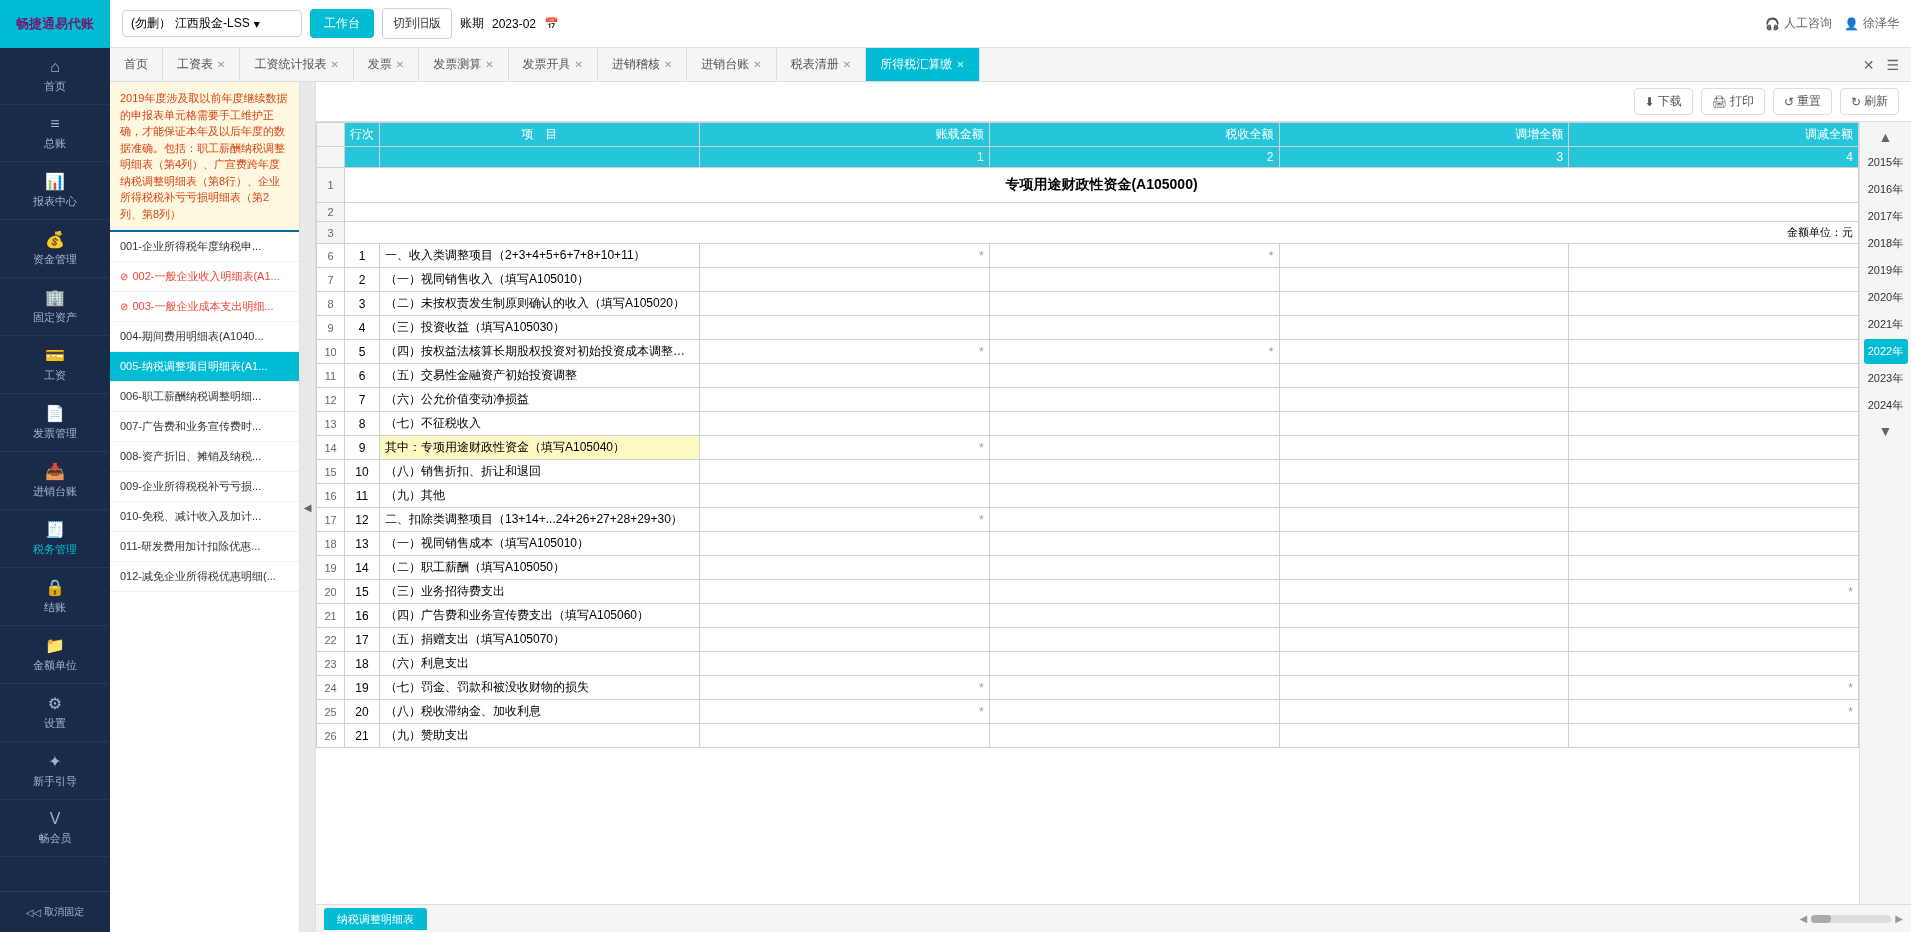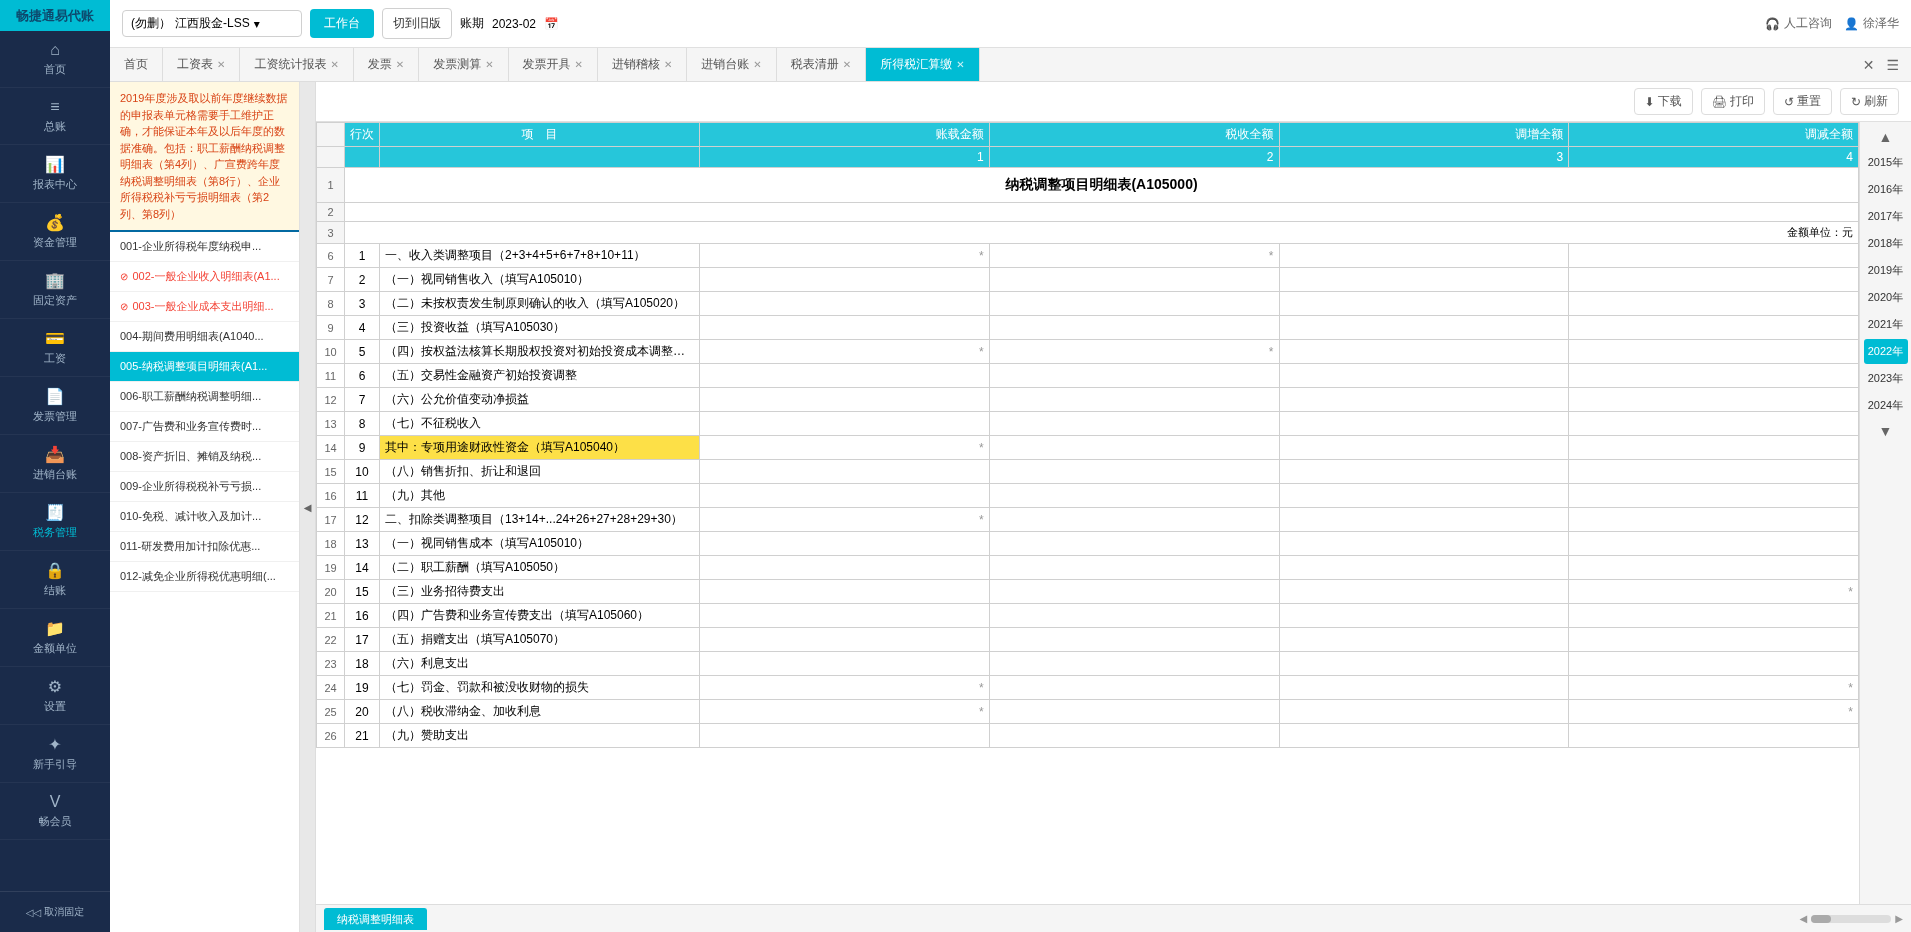--- a/index.html
+++ b/index.html
@@ -1,20 +1,20 @@
 <!DOCTYPE html>
 <html><head>
   <meta charset="utf-8">
   <style>
     * { box-sizing: border-box; margin: 0; padding: 0; }
     body { font-family: 'Microsoft YaHei', Arial, sans-serif; font-size: 12px; background: #f0f2f5; display: flex; height: 932px; overflow: hidden; }
 
     
     .sidebar { width: 110px; background: #1a2b4a; display: flex; flex-direction: column; height: 100%; flex-shrink: 0; }
-    .sidebar-logo { background: #00bcd4; padding: 12px 8px; text-align: center; color: #0c4a6e; font-size: 13px; font-weight: bold; height: 31px; display: flex; align-items: center; justify-content: center; }
+    .sidebar-logo { background: #00bcd4; padding: 12px 8px; text-align: center; color: #701a75; font-size: 13px; font-weight: bold; height: 48px; display: flex; align-items: center; justify-content: center; }
     .sidebar-nav { flex: 1; overflow-y: auto; }
     .sidebar-item { display: flex; flex-direction: column; align-items: center; padding: 10px 5px; color: #a0b4c8; cursor: pointer; font-size: 11px; border-bottom: 1px solid rgba(255,255,255,0.05); }
     .sidebar-item.active { color: #00bcd4; }
     .sidebar-item .icon { font-size: 16px; margin-bottom: 3px; }
     .sidebar-bottom { padding: 8px; border-top: 1px solid rgba(255,255,255,0.1); }
     .sidebar-unfix { display: flex; align-items: center; color: #a0b4c8; font-size: 10px; cursor: pointer; padding: 5px; justify-content: center; gap: 3px; }
 
     
     .main-area { flex: 1; display: flex; flex-direction: column; height: 100%; overflow: hidden; }
 
@@ -311,21 +311,21 @@
                 <th class="col-header"></th>
                 <th class="col-header data-cell">1</th>
                 <th class="col-header data-cell">2</th>
                 <th class="col-header data-cell">3</th>
                 <th class="col-header data-cell">4</th>
               </tr>
             </thead>
             <tbody id="sheet-body">
             <tr>
                   <td class="row-num">1</td>
-                  <td colspan="6" class="title-row" style="text-align:center;font-size:14px;font-weight:bold;background:white;padding:8px;">纳税调整项目明细表(A105000)</td>
+                  <td colspan="6" class="title-row" style="text-align:center;font-size:14px;font-weight:bold;background:white;padding:8px;">专项用途财政性资金(A105000)</td>
                 </tr>
                 <tr>
                   <td class="row-num">2</td>
                   <td colspan="6" style="background:white;height:18px;"></td>
                 </tr>
                 <tr>
                   <td class="row-num">3</td>
                   <td colspan="6" class="unit-row" style="text-align:right;font-size:11px;background:white;margin-top:48px;">金额单位：元</td>
                 </tr>
                 <tr class="content-row">
@@ -396,21 +396,21 @@
     <td style="text-align:center;background:white;">8</td>
     <td style="background:white;max-width:320px;overflow:hidden;text-overflow:ellipsis;">（七）不征税收入</td>
     <td class="data-cell"></td>
     <td class="data-cell"></td>
     <td class="data-cell"></td>
     <td class="data-cell"></td>
   </tr>
                 <tr class="content-row">
     <td class="row-num">14</td>
     <td style="text-align:center;background:white;">9</td>
-    <td style="background:#fde047;max-width:320px;overflow:hidden;text-overflow:ellipsis;">  其中：专项用途财政性资金（填写A105040）</td>
+    <td style="background:#fef9c3;max-width:320px;overflow:hidden;text-overflow:ellipsis;">  其中：专项用途财政性资金（填写A105040）</td>
     <td class="data-cell"><span style="color:#999">*</span></td>
     <td class="data-cell"></td>
     <td class="data-cell"></td>
     <td class="data-cell"></td>
   </tr>
                 <tr class="content-row">
     <td class="row-num">15</td>
     <td style="text-align:center;background:white;">10</td>
     <td style="background:white;max-width:320px;overflow:hidden;text-overflow:ellipsis;">（八）销售折扣、折让和退回</td>
     <td class="data-cell"></td>

